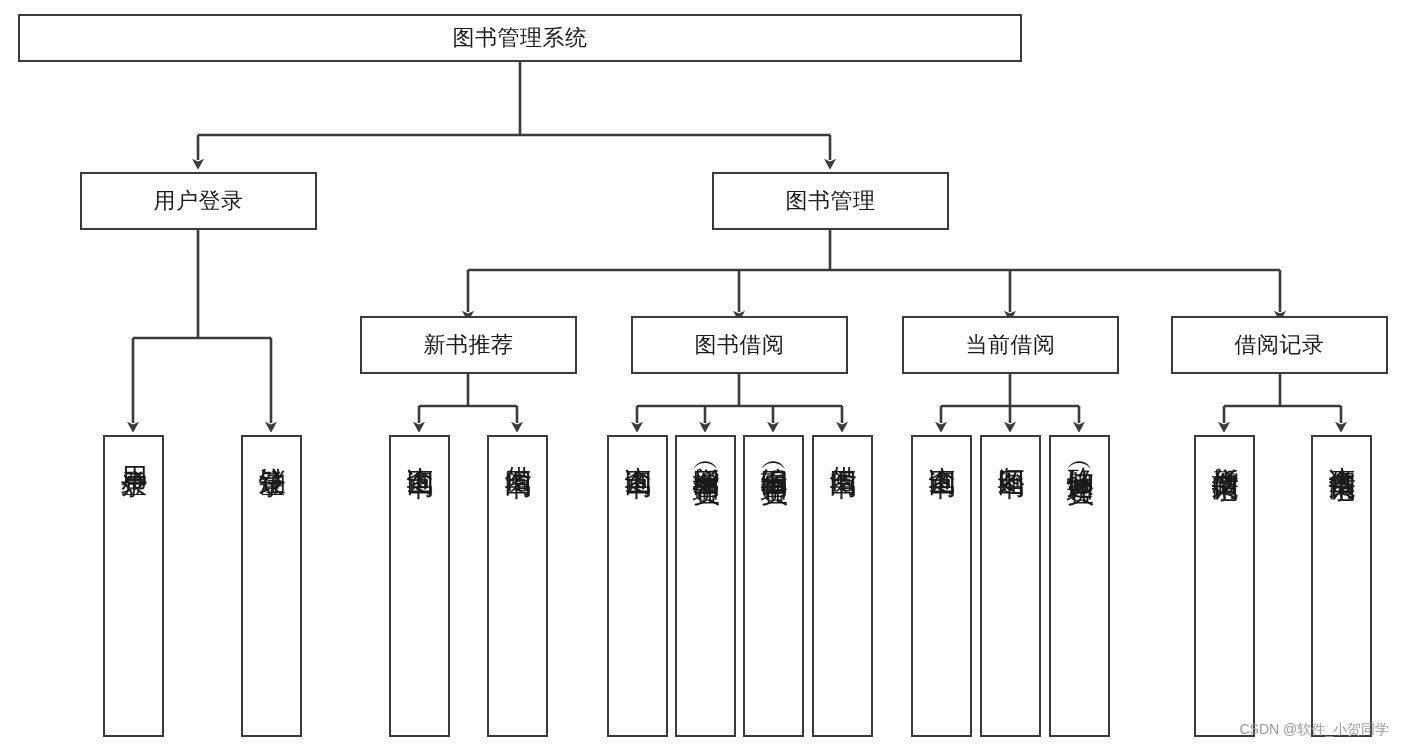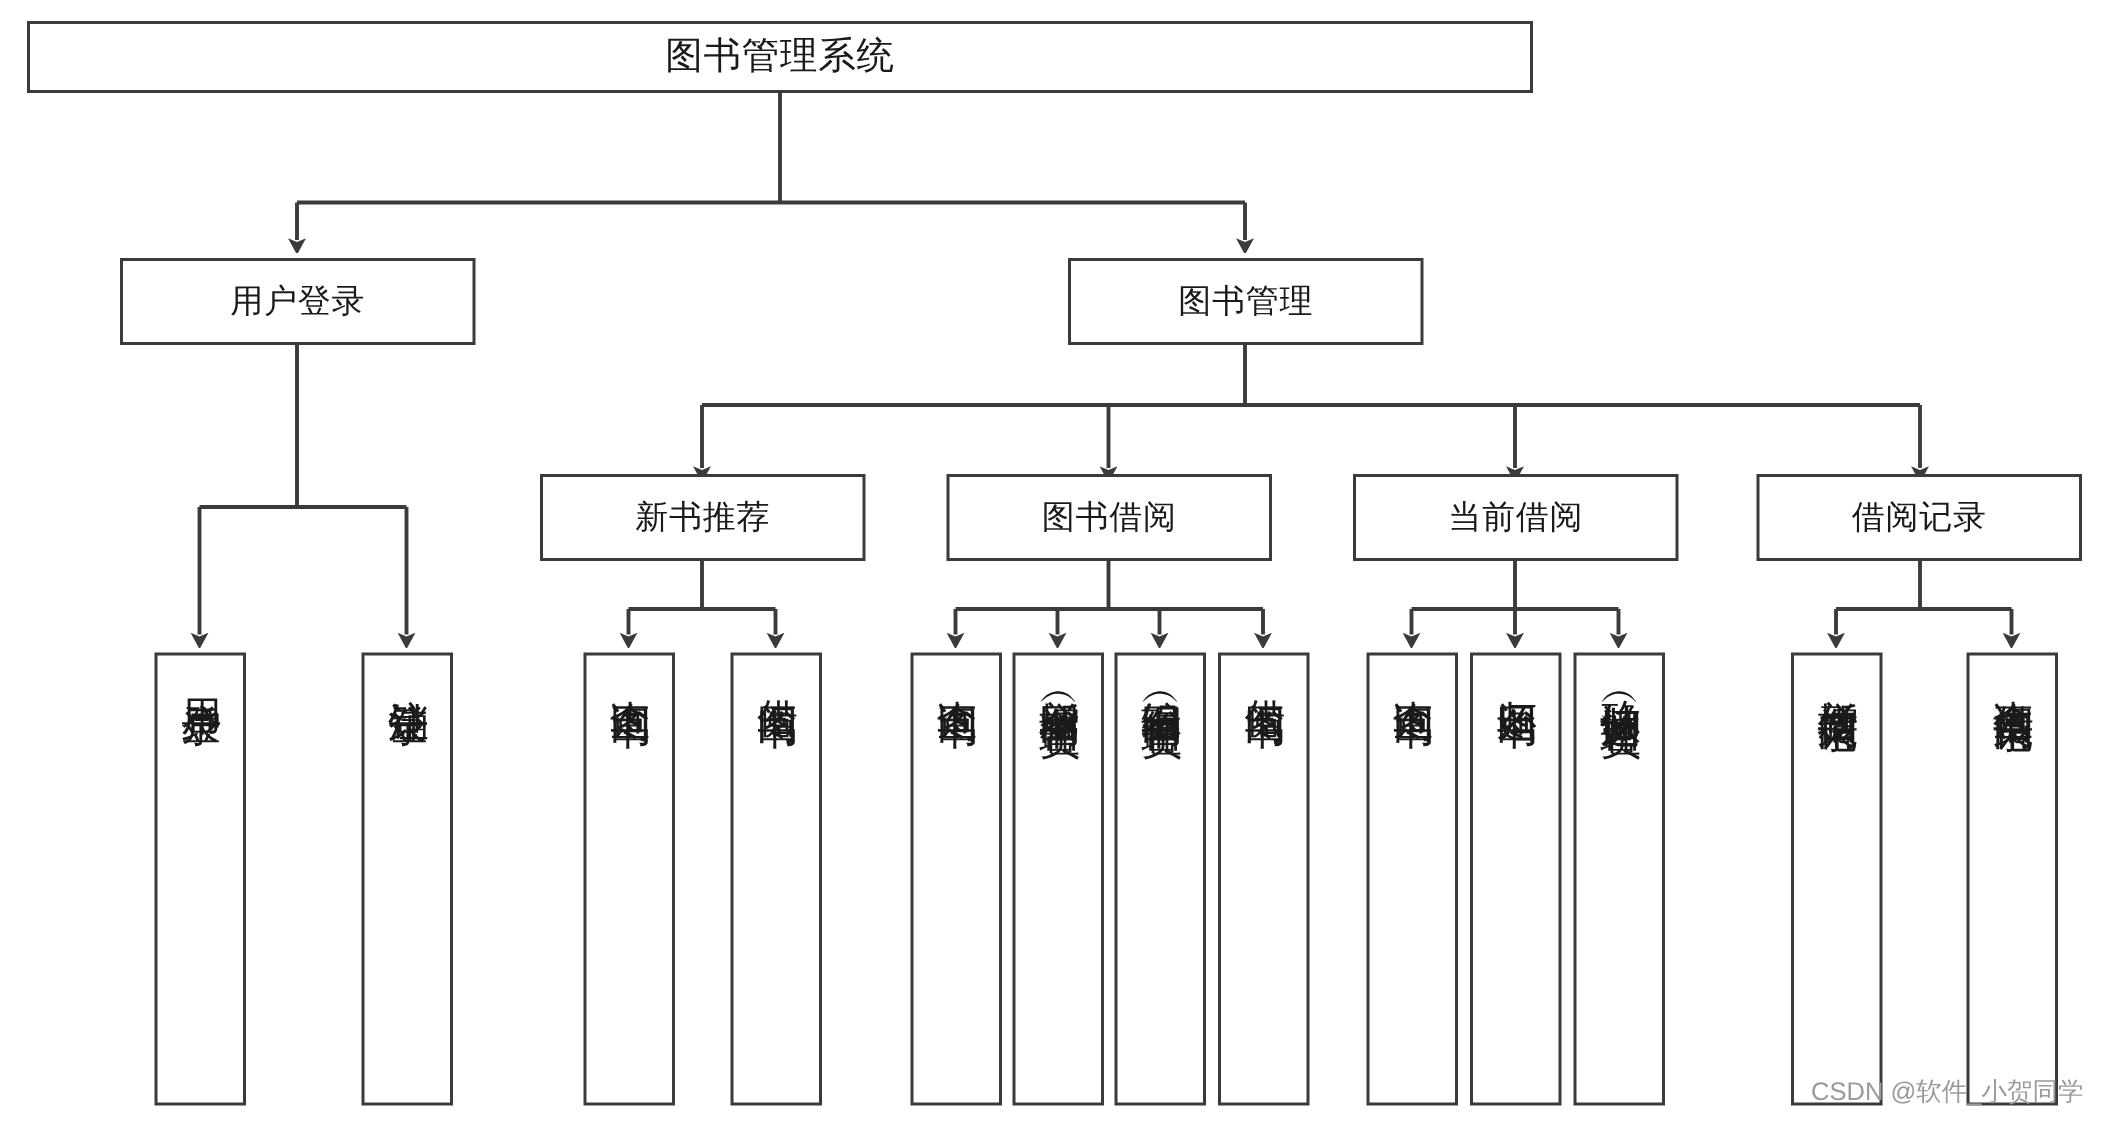--- a/index.html
+++ b/index.html
@@ -42,40 +42,40 @@
     display: block;
     text-align: center;
     line-height: 1.18;
     letter-spacing: 0.5px;
   }
   .node.horiz .lbl {
     font-size: 22px;
     white-space: nowrap;
   }
   .node.root .lbl {
-    font-size: 25px;
+    font-size: 22px;
   }
   .node.vert {
     align-items: flex-start;
     padding-top: 8px;
   }
   .node.vert .lbl {
     writing-mode: vertical-rl;
     text-orientation: upright;
     font-size: 27px;
     line-height: 1.02;
     letter-spacing: 2px;
     height: auto;
     max-height: 100%;
   }
   .watermark {
     position: absolute;
     right: 16px;
     bottom: 8px;
-    font-size: 17px;
+    font-size: 14px;
     color: #9a9a9a;
     white-space: nowrap;
     user-select: none;
   }
 </style>
 </head>
 <body>
 
 <div id="canvas">
 

